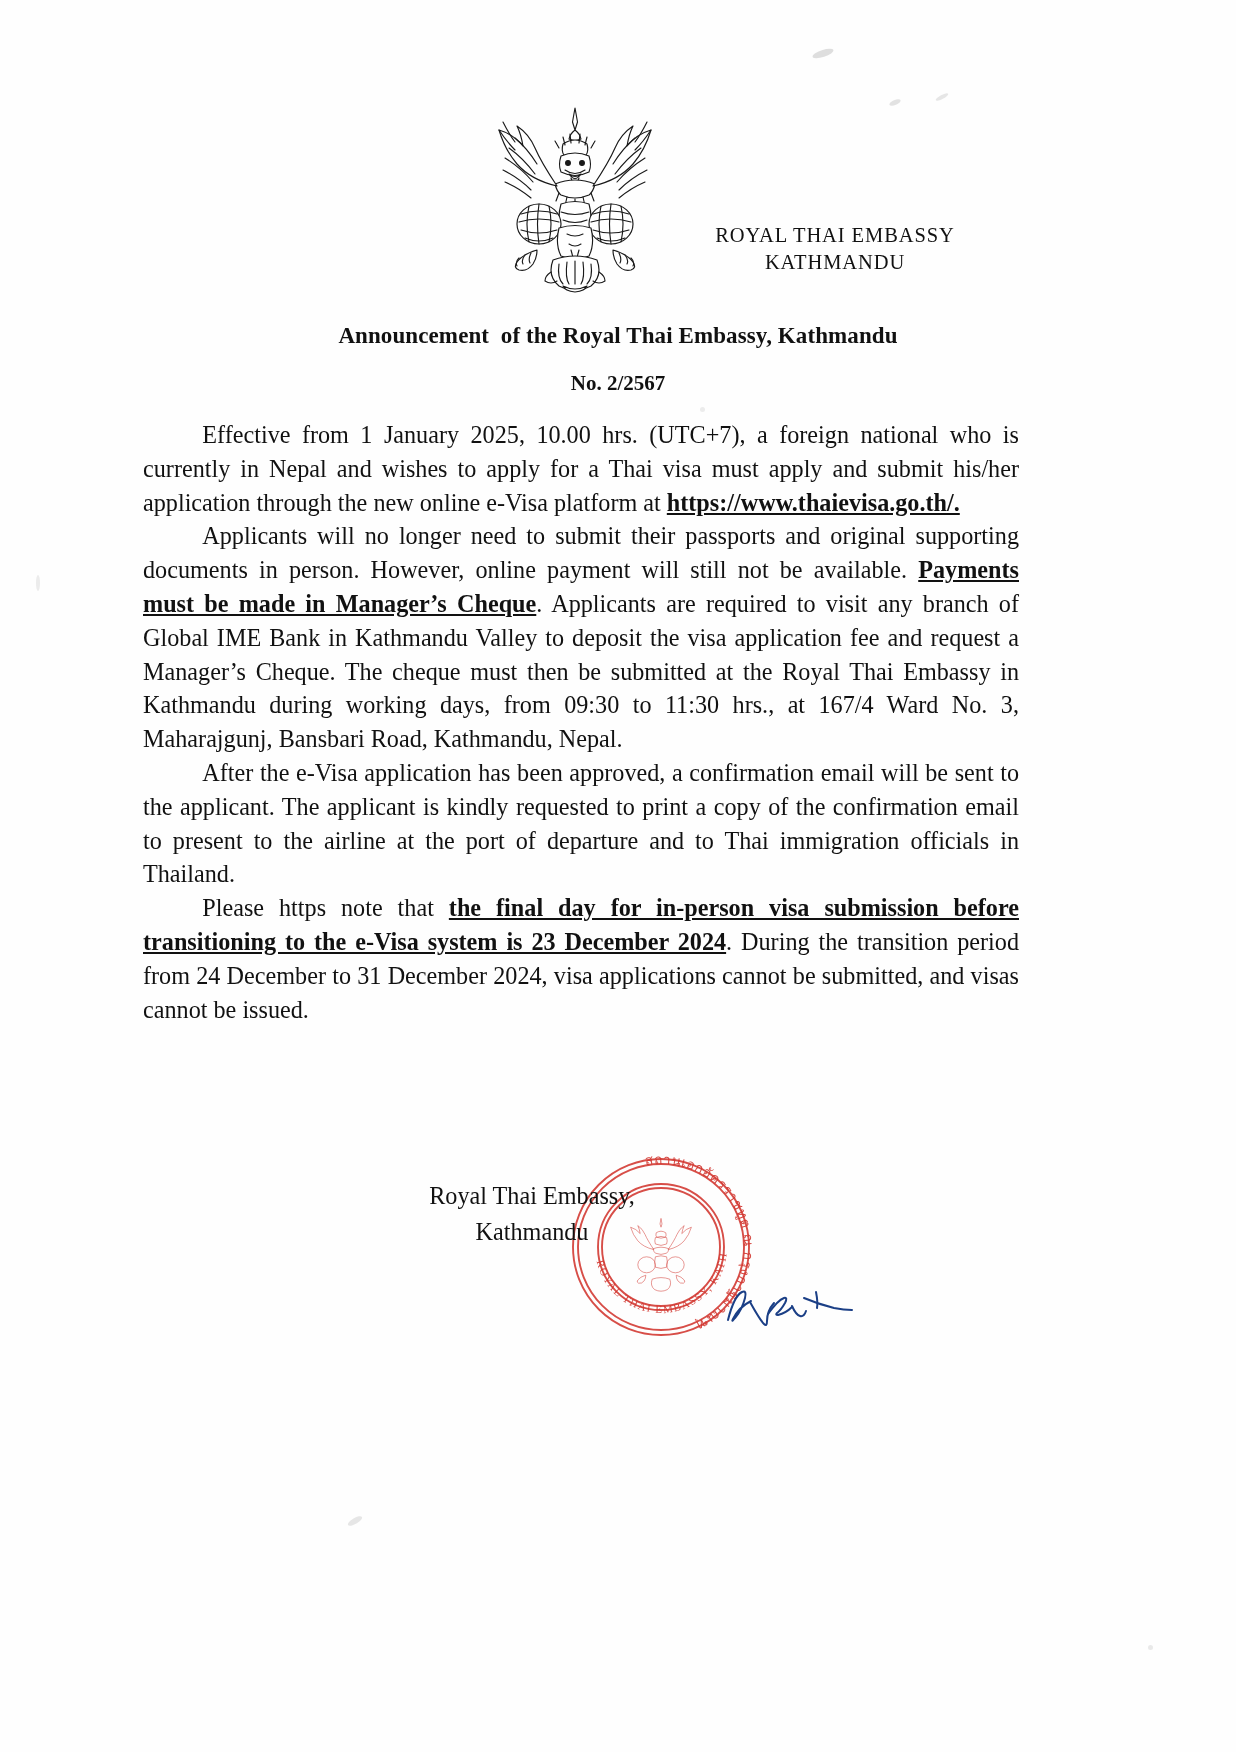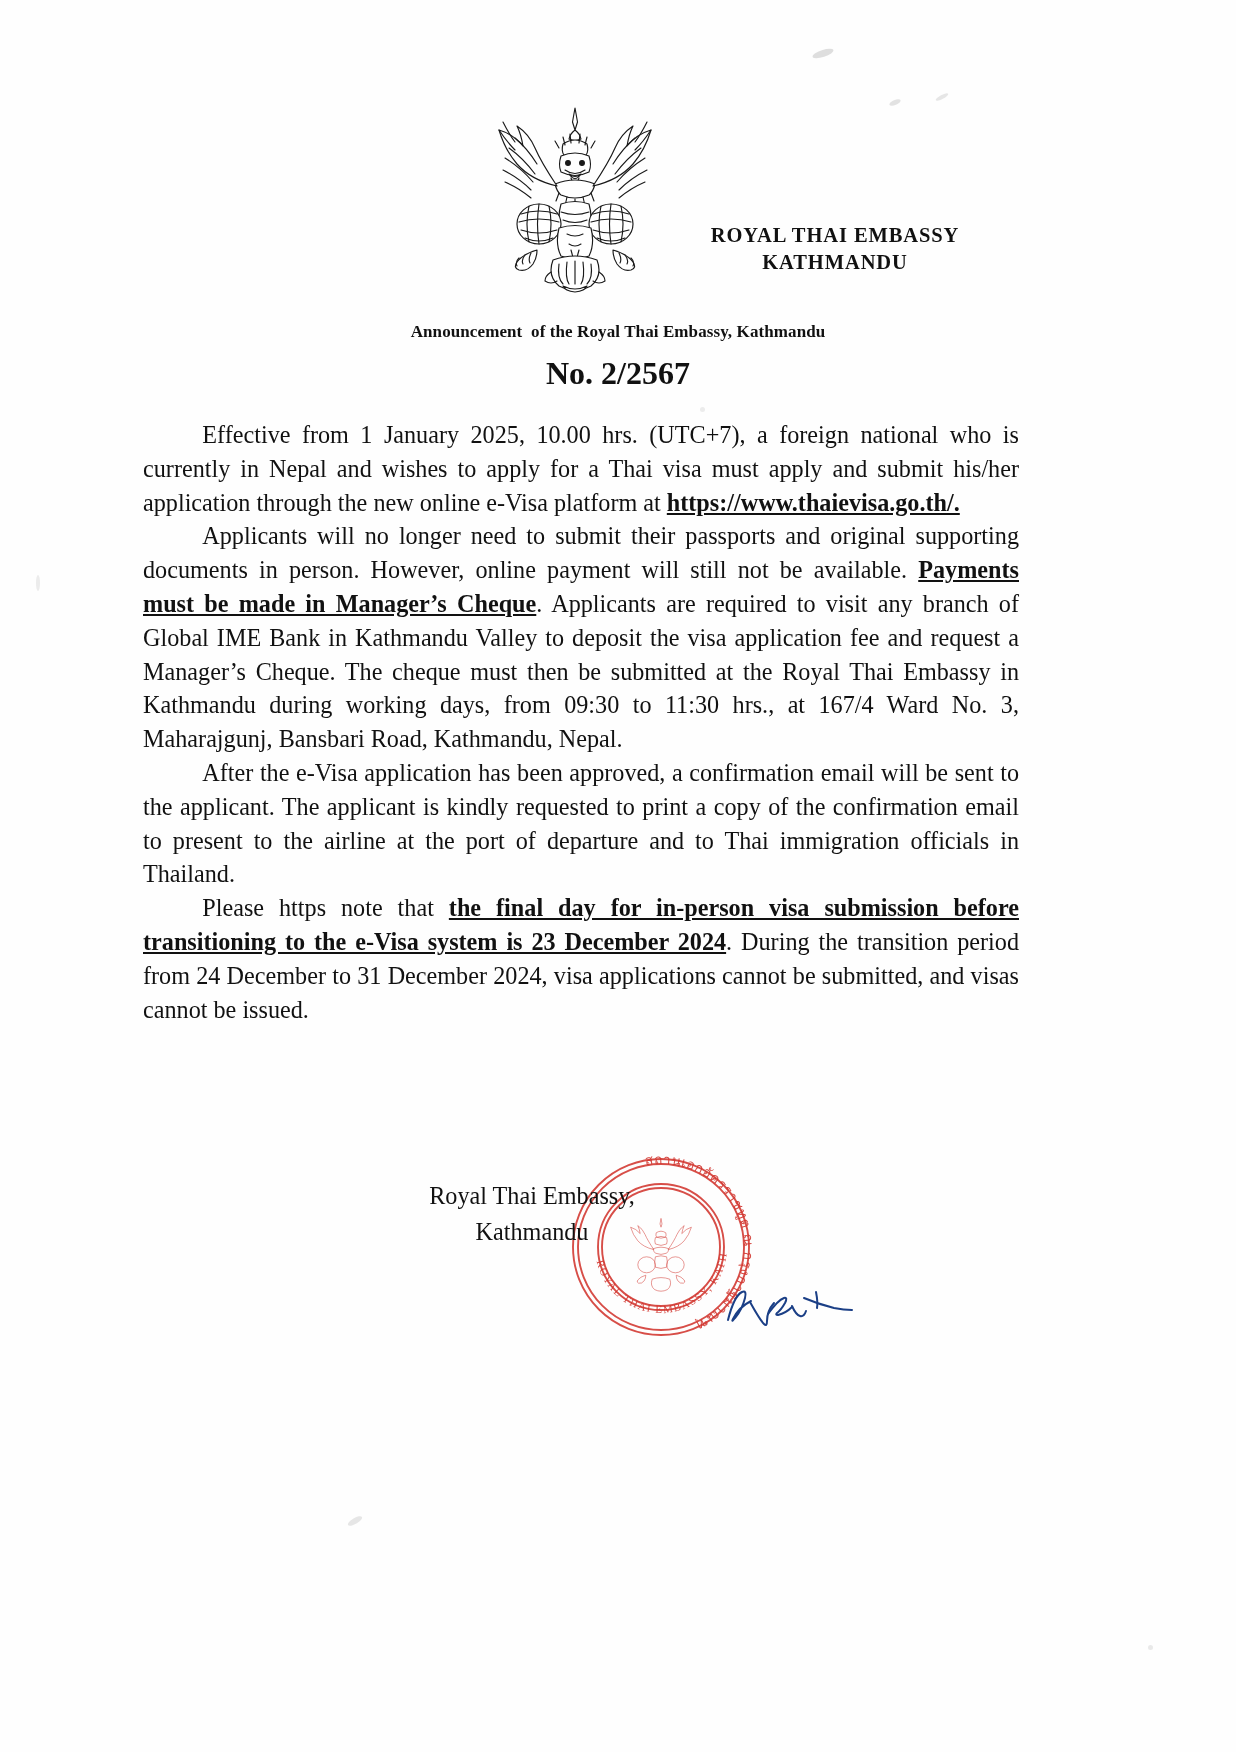--- a/index.html
+++ b/index.html
@@ -47,47 +47,47 @@
 
   .org-block {
     position: absolute;
     left: 640px;
     top: 222px;
     width: 390px;
     text-align: center;
   }
   .org-line {
     font-family: "Liberation Serif", "DejaVu Serif", serif;
-    font-weight: bold;
+    font-weight: normal;
     font-size: 20.5px;
     letter-spacing: .9px;
     line-height: 1.32;
     white-space: nowrap;
   }
 
   
   .title-block {
     position: absolute;
     left: 0;
     top: 320px;
     width: 1236px;
     text-align: center;
   }
   .doc-title {
     font-weight: bold;
-    font-size: 17px;
+    font-size: 23px;
     line-height: 1.42;
     letter-spacing: .1px;
     white-space: pre;
   }
   .doc-number {
     font-weight: bold;
-    font-size: 32px;
+    font-size: 21px;
     line-height: 1.42;
-    margin-top: 7px;
+    margin-top: 16px;
     text-align: center;
   }
 
   
   .body-block {
     position: absolute;
     left: 143px;
     top: 418px;
     width: 876px;
   }

